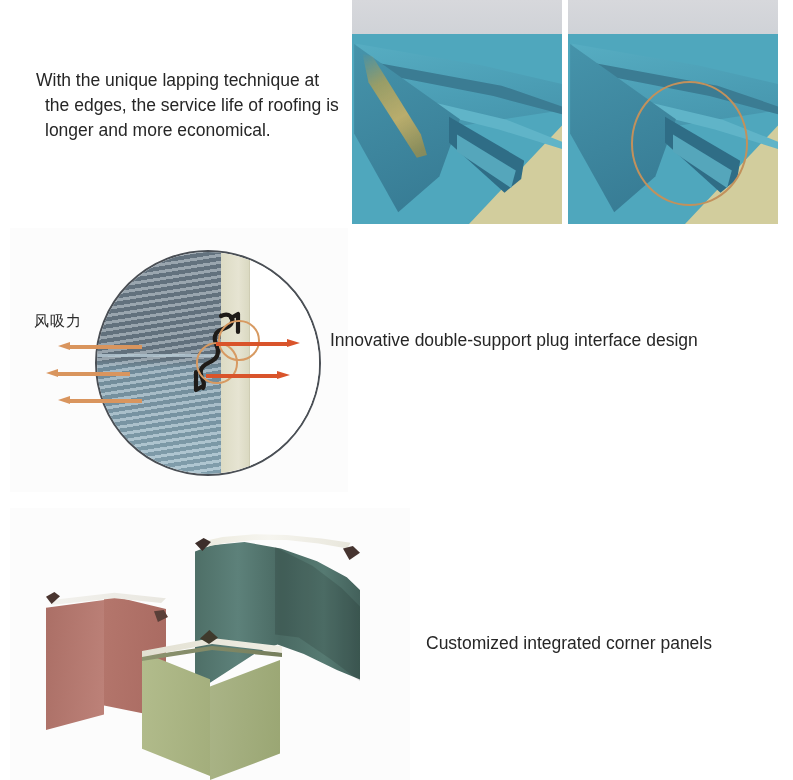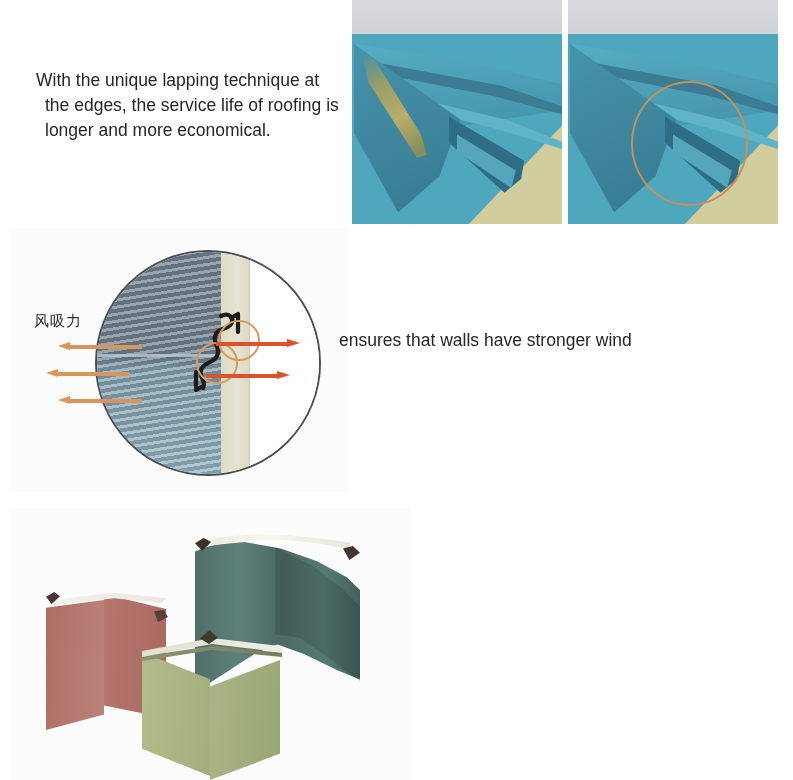--- a/index.html
+++ b/index.html
@@ -244,21 +244,21 @@
   </div>
   <div class="arrow right" id="a-r2">
     <span class="shaft"></span>
     <span class="head"></span>
   </div>
 </div>
 
 <div class="wind-label">风吸力</div>
 
 <div class="textblock" id="txt-joint">
-  <span class="l ind">ensures that walls have stronger wind</span>
+  <span class="l">Innovative double-support plug interface design</span>
 </div>
 
 <div class="panel" id="corner-panel">
 
   <div class="cp" id="cp-teal">
     <div class="curve"></div>
     <div class="curve-sh"></div>
     <div class="topstrip"></div>
     <div class="cap1"></div>
     <div class="cap2"></div>
@@ -276,13 +276,14 @@
     <div class="lf"></div>
     <div class="rt"></div>
     <div class="tp2"></div>
     <div class="tp"></div>
     <div class="cap1"></div>
   </div>
 
 </div>
 
 <div class="textblock" id="txt-corner">
+  <span class="l">Customized integrated corner panels</span>
 </div>
 
 </body></html>

